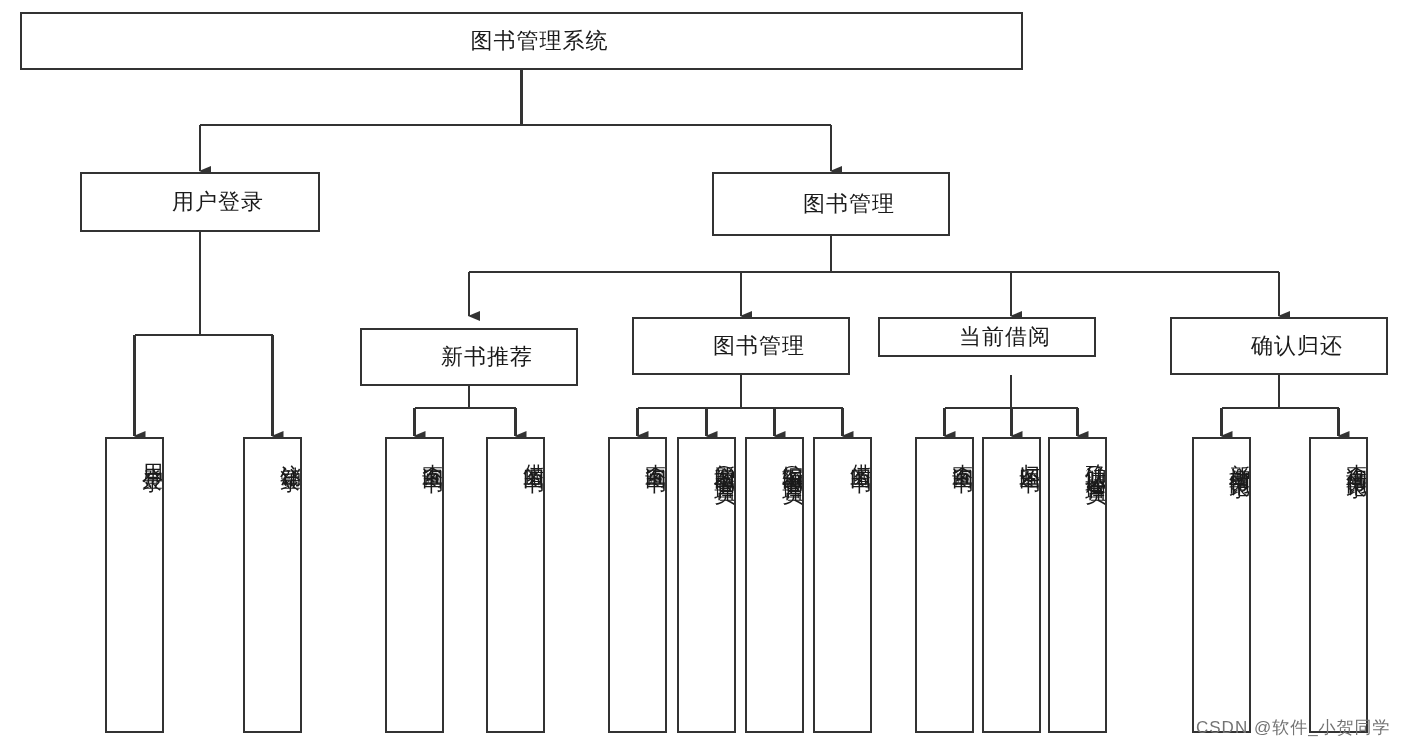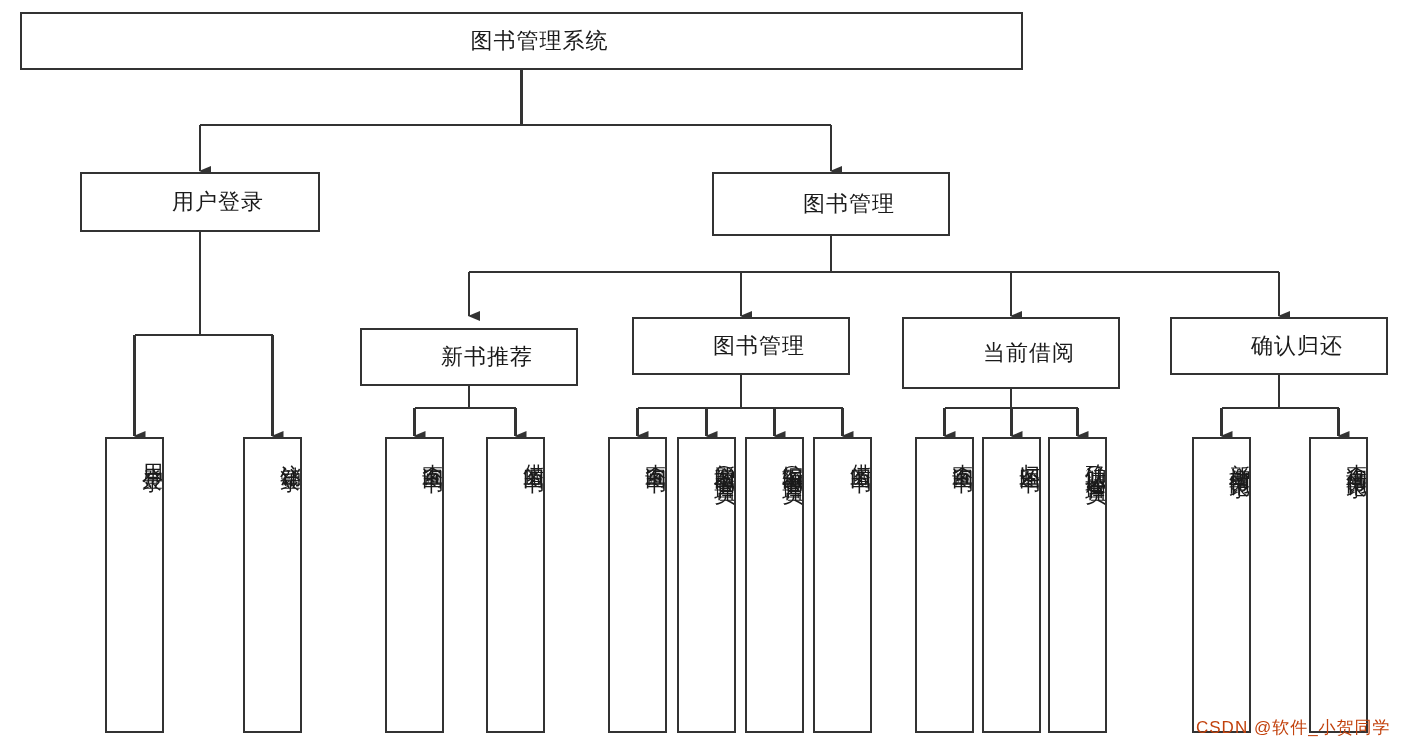--- a/index.html
+++ b/index.html
@@ -52,21 +52,21 @@
   }
   .node.v .vtext {
     writing-mode: vertical-rl;
     text-orientation: upright;
     line-height: 1.06;
     letter-spacing: 3px;
     white-space: nowrap;
   }
   .watermark {
     position: absolute;
-    color: #c2410c;
+    color: #737373;
     font-size: 17px;
     letter-spacing: 1px;
     white-space: nowrap;
     user-select: none;
   }
 </style>
 </head>
 <body>
 
 <div id="canvas">
@@ -119,21 +119,21 @@
       </div>
       <div class="node h" style="left: 712px; top: 172px; width: 238px; height: 64px;">
         <span>图书管理</span>
       </div>
       <div class="node h" style="left: 360px; top: 328px; width: 218px; height: 58px;">
         <span>新书推荐</span>
       </div>
       <div class="node h" style="left: 632px; top: 317px; width: 218px; height: 58px;">
         <span>图书管理</span>
       </div>
-      <div class="node h" style="left: 902px; top: 317px; width: 218px; height: 72px; align-items: center;">
+      <div class="node h" style="left: 878px; top: 317px; width: 218px; height: 40px; align-items: center;">
         <span>当前借阅</span>
       </div>
       <div class="node h" style="left: 1170px; top: 317px; width: 218px; height: 58px;">
         <span>确认归还</span>
       </div>
       <div class="node v" style="left: 105px; top: 437px; width: 59px; height: 296px;">
         <span class="vtext">用户登录</span>
       </div>
       <div class="node v" style="left: 243px; top: 437px; width: 59px; height: 296px;">
         <span class="vtext">注销登录</span>

